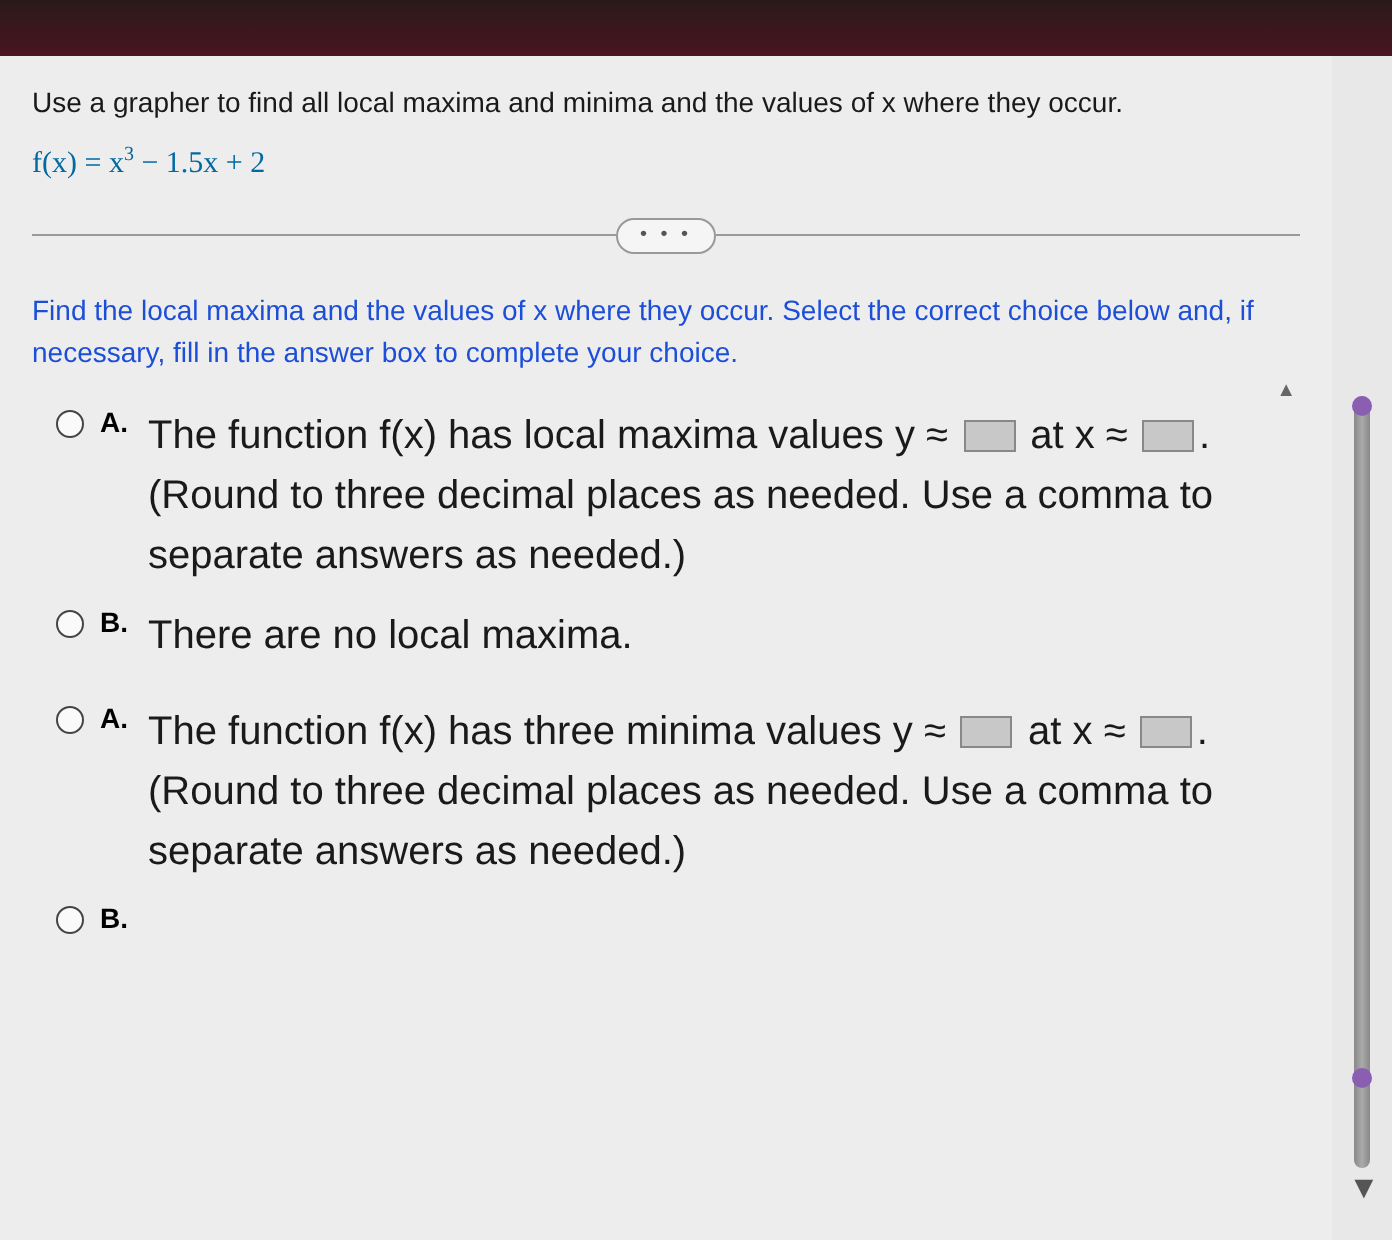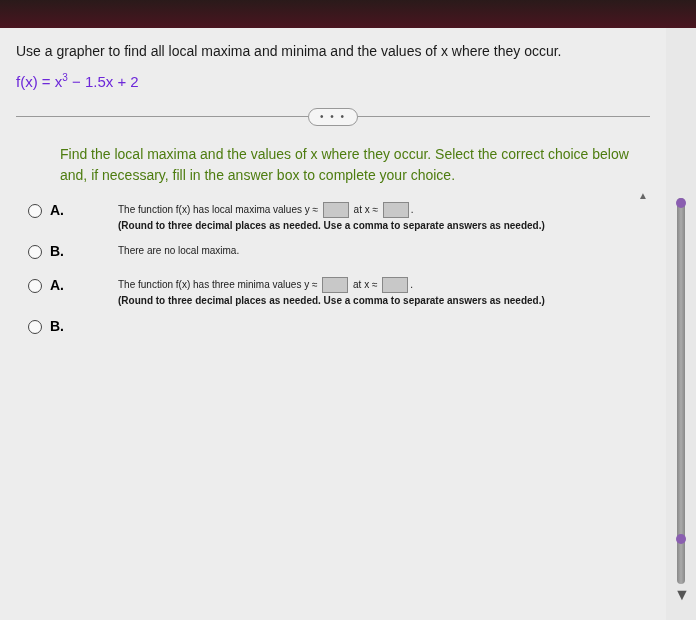--- a/index.html
+++ b/index.html
@@ -71,21 +71,22 @@
       margin-bottom: 20px;
     }
     .question-intro {
       font-size: 14px;
       color: #1a1a1a;
       margin-bottom: 10px;
       line-height: 1.4;
     }
     .formula {
       font-size: 15px;
-      color: #6d28d9;
+      color: #0369a1;
+      font-family: Liberation Serif, serif;
     }
     .formula sup {
       font-size: 10px;
     }
     .divider-row {
       display: flex;
       align-items: center;
       margin: 18px 0;
     }
     .divider-line {
@@ -102,24 +103,23 @@
       display: flex;
       align-items: center;
       justify-content: center;
       font-size: 10px;
       color: #555;
       cursor: pointer;
       letter-spacing: 2px;
     }
     .instruction {
       font-size: 14px;
-      color: #4d7c0f;
+      color: #1d4ed8;
       line-height: 1.5;
       margin-bottom: 16px;
-      margin-left: 44px;
     }
     .choice-row {
       display: flex;
       align-items: flex-start;
       margin-bottom: 10px;
       padding-left: 12px;
     }
     .radio {
       width: 14px;
       height: 14px;
@@ -131,37 +131,35 @@
       cursor: pointer;
       background: #fafafa;
     }
     .choice-label {
       font-weight: bold;
       font-size: 14px;
       margin-right: 10px;
       flex-shrink: 0;
     }
     .choice-content {
-      font-size: 10px;
+      font-size: 20px;
       color: #1a1a1a;
       line-height: 1.5;
-      margin-left: 44px;
     }
     .answer-box {
       display: inline-block;
       width: 26px;
       height: 16px;
       background: #c8c8c8;
       border: 1px solid #888;
       vertical-align: middle;
       margin: 0 2px;
     }
     .choice-hint {
       color: #1a1a1a;
-      font-weight: bold;
     }
     .second-section {
       margin-top: 18px;
     }
     .sup-note {
       position: absolute;
       right: 18px;
       top: 162px;
       font-size: 10px;
       color: #666;

